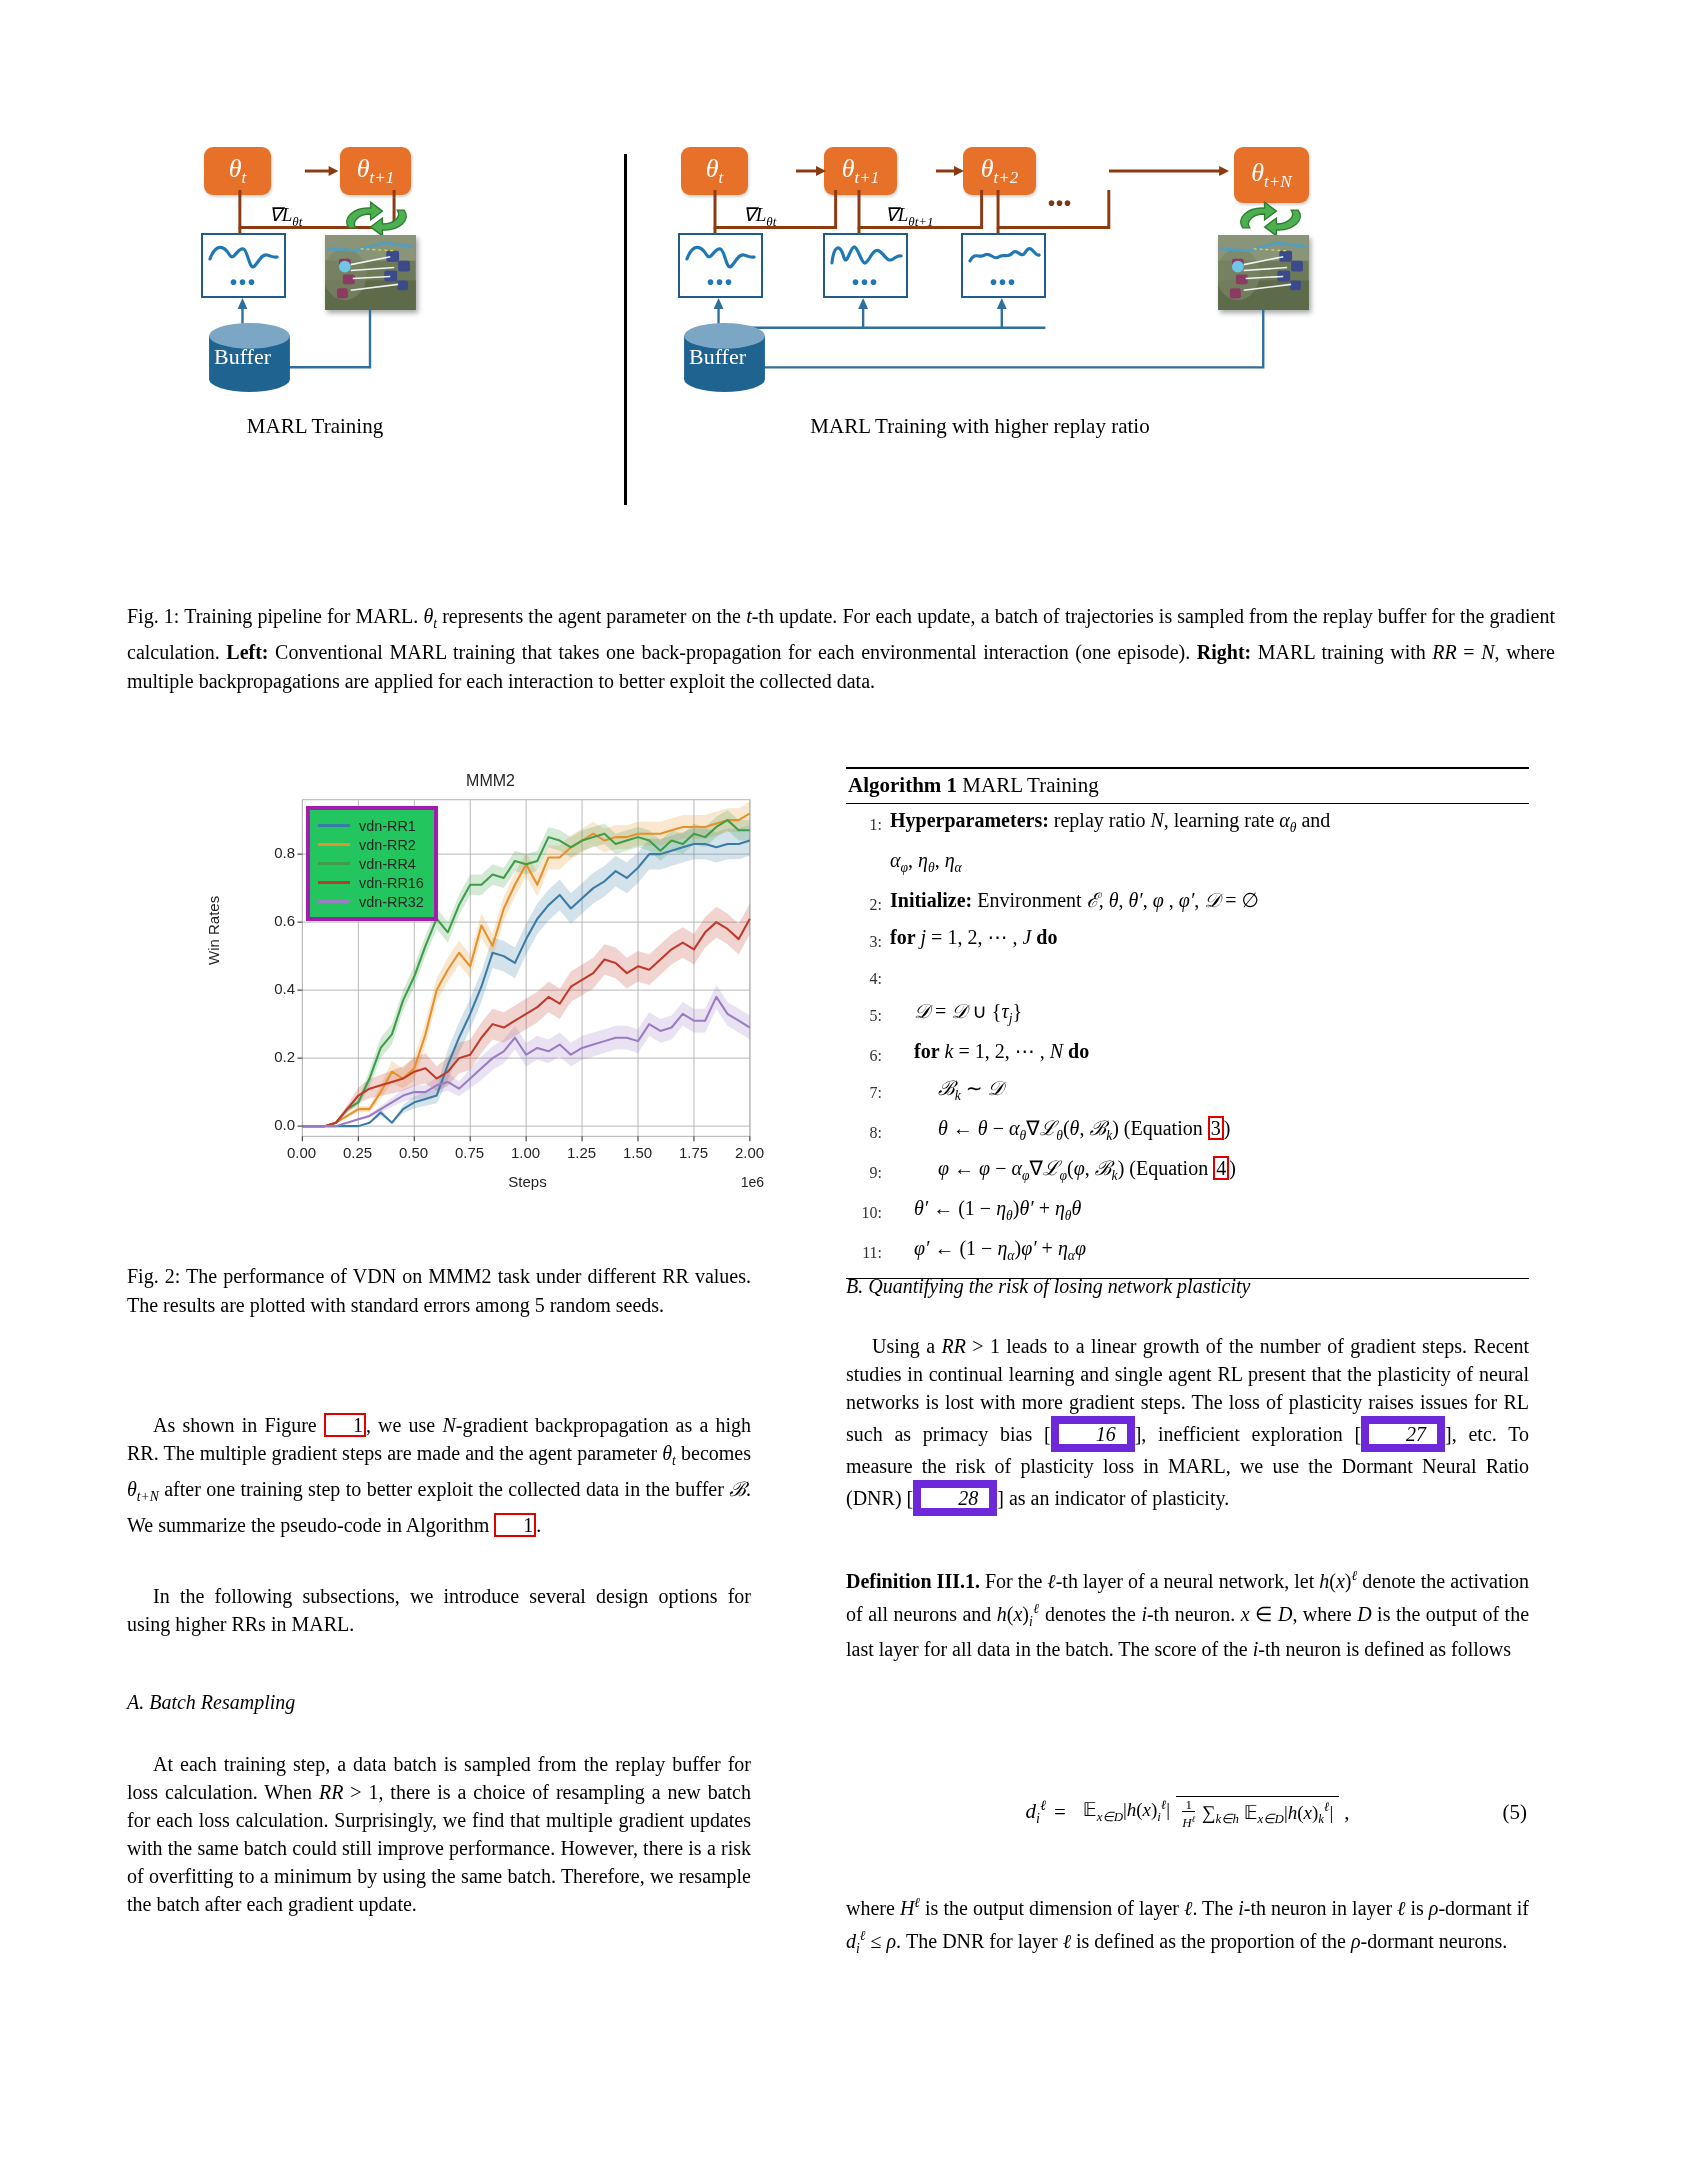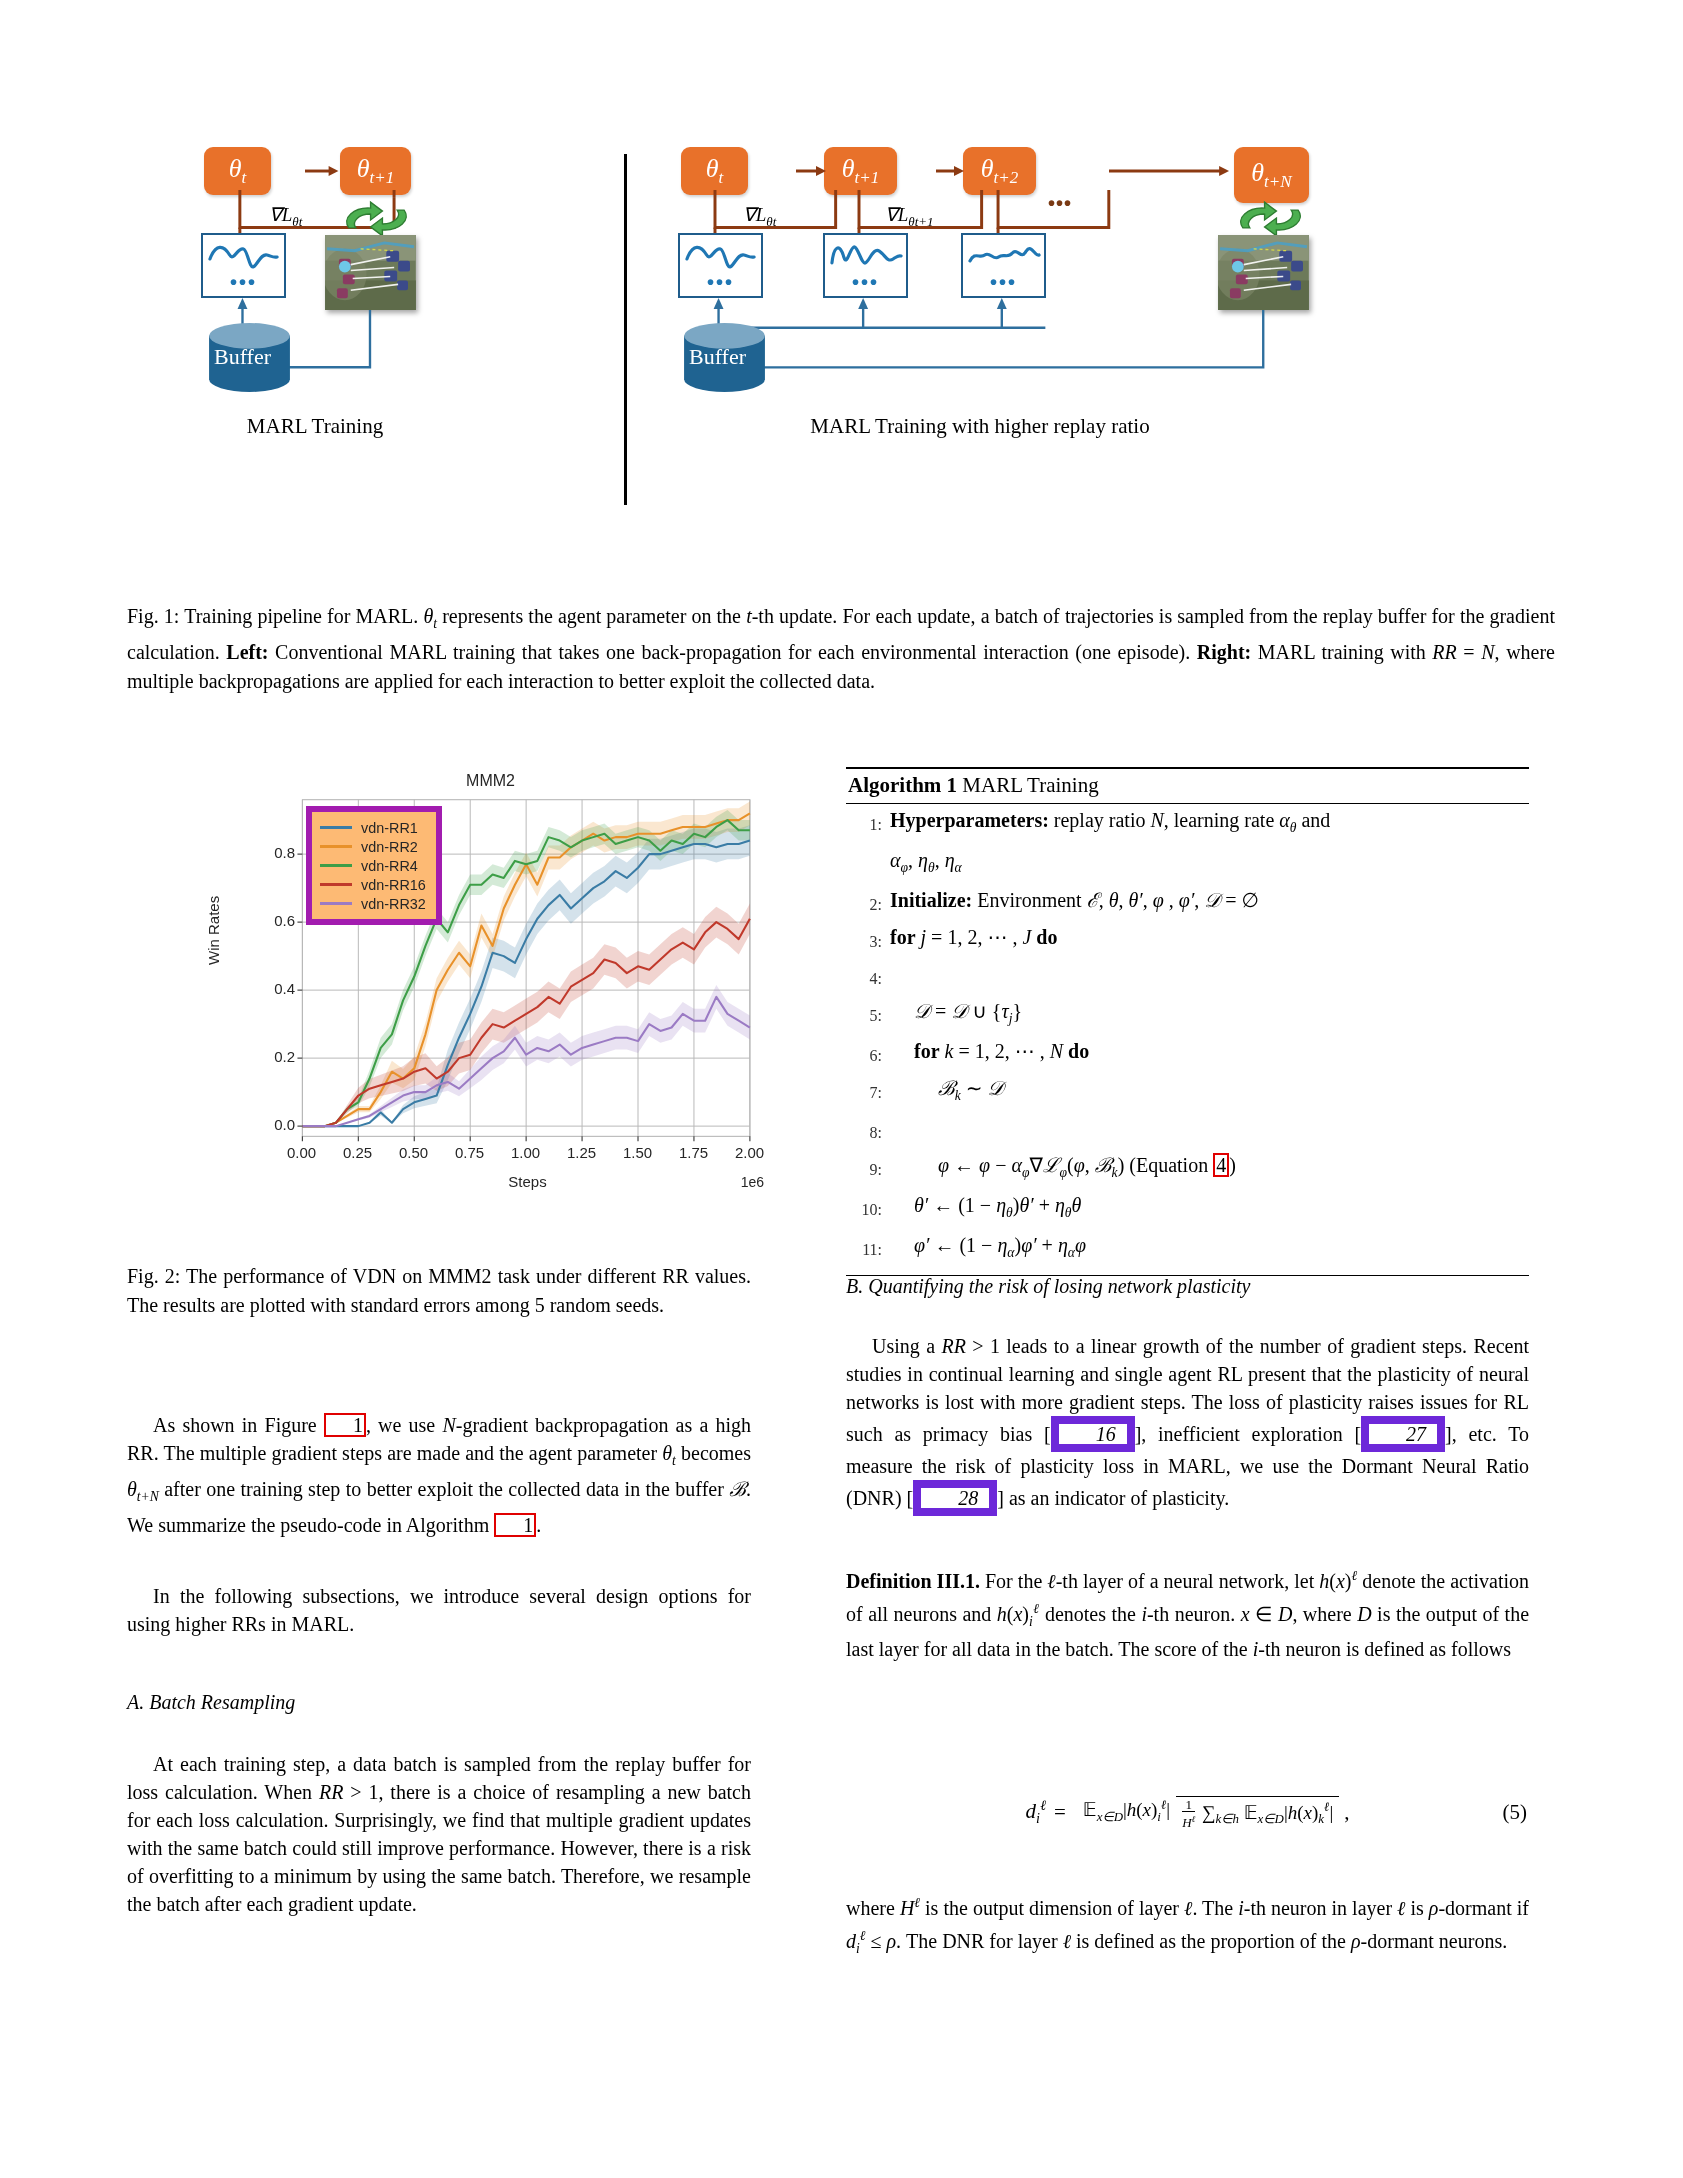--- a/index.html
+++ b/index.html
@@ -222,22 +222,22 @@
     font-family: Liberation Sans, sans-serif;
     font-size: 15px;
     color: #262626;
     text-align: center;
     width: 55px;
   }
   .legend-box {
     position: absolute;
     left: 83px;
     top: 34px;
-    background: #fdba74;
-    border: 6px solid #a21caf;
+    background: #22c55e;
+    border: 4px solid #a21caf;
     padding: 6px 10px 6px 8px;
     z-index: 5;
   }
   .legend-row {
     display: flex;
     align-items: center;
     height: 19px;
   }
   .legend-swatch {
     width: 32px;
@@ -711,20 +711,21 @@
         <div class="algo-line">
           <div class="algo-num">6:</div>
           <div class="algo-body ind1"><b>for</b> <span class="mi">k</span> = 1, 2, ⋯ , <span class="mi">N</span> <b>do</b></div>
         </div>
         <div class="algo-line">
           <div class="algo-num">7:</div>
           <div class="algo-body ind2"><span class="mi">ℬ</span><span class="sub mi">k</span> ∼ <span class="mi">𝒟</span></div>
         </div>
         <div class="algo-line">
           <div class="algo-num">8:</div>
+          <div class="algo-body ind2"><span class="mi">θ</span> ← <span class="mi">θ</span> − <span class="mi">α</span><span class="sub mi">θ</span>∇<span class="mi">ℒ</span><span class="sub mi">θ</span>(<span class="mi">θ</span>, <span class="mi">ℬ</span><span class="sub mi">k</span>) (Equation <span class="refbox-red">3</span>)</div>
         </div>
         <div class="algo-line">
           <div class="algo-num">9:</div>
           <div class="algo-body ind2"><span class="mi">φ</span> ← <span class="mi">φ</span> − <span class="mi">α</span><span class="sub mi">φ</span>∇<span class="mi">ℒ</span><span class="sub mi">φ</span>(<span class="mi">φ</span>, <span class="mi">ℬ</span><span class="sub mi">k</span>) (Equation <span class="refbox-red">4</span>)</div>
         </div>
         <div class="algo-line">
           <div class="algo-num">10:</div>
           <div class="algo-body ind1"><span class="mi">θ′</span> ← (1 − <span class="mi">η</span><span class="sub mi">θ</span>)<span class="mi">θ′</span> + <span class="mi">η</span><span class="sub mi">θ</span><span class="mi">θ</span></div>
         </div>
         <div class="algo-line">

